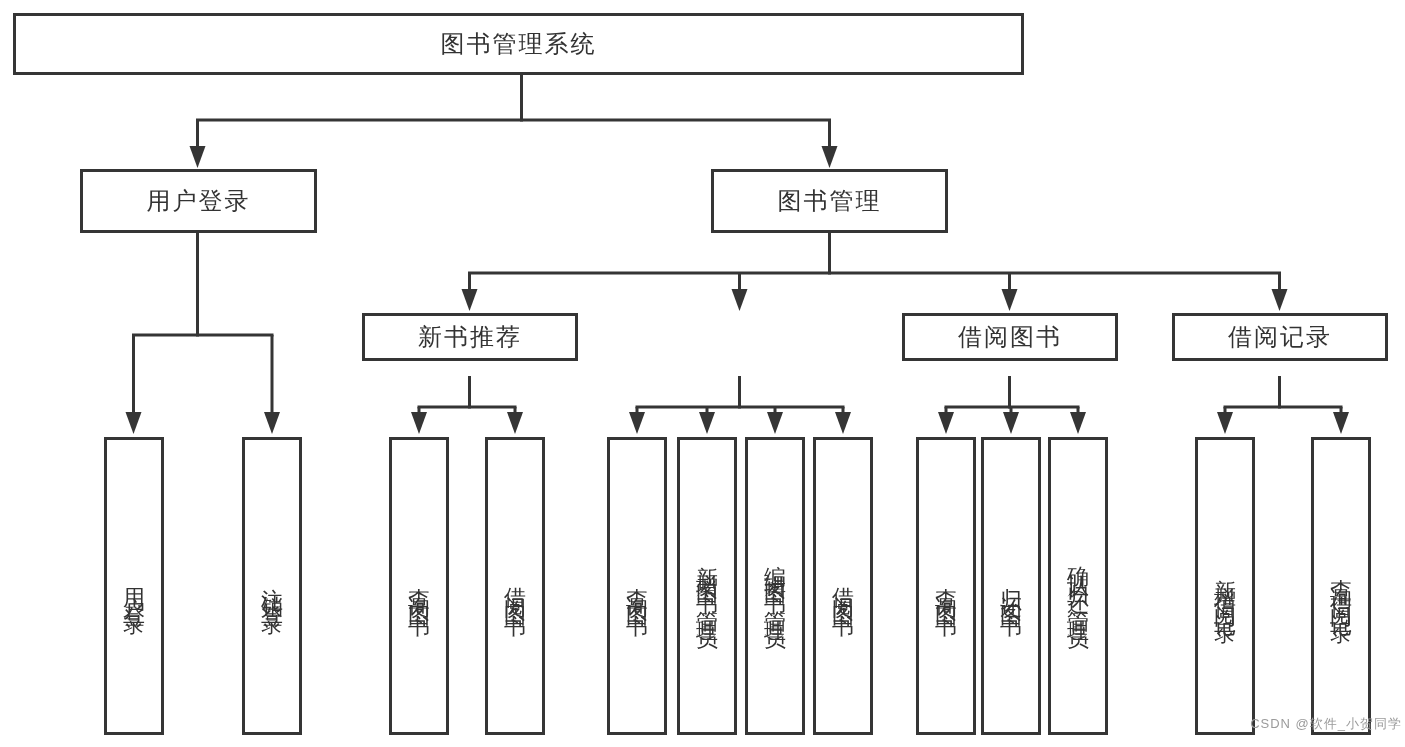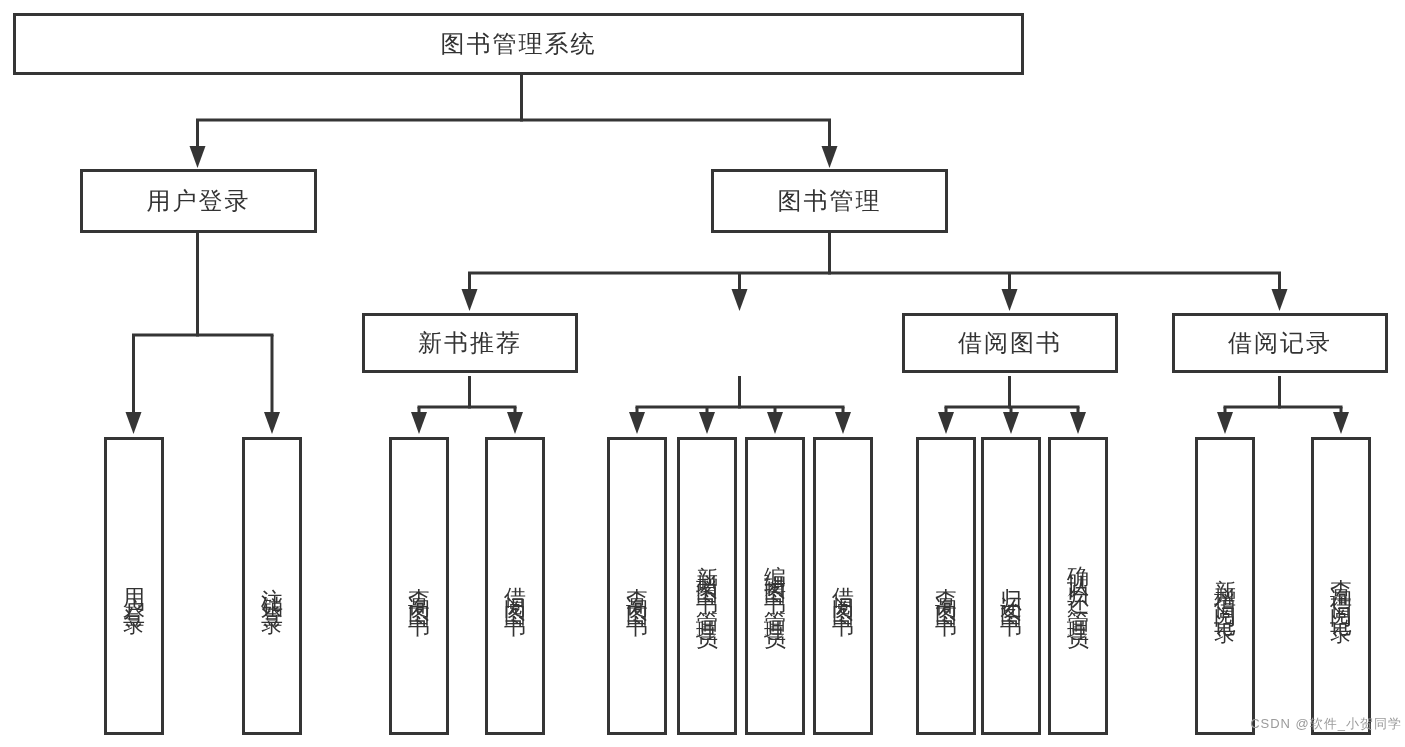--- a/index.html
+++ b/index.html
@@ -31,21 +31,21 @@
   }
   .root-node{
     left:13px;top:13px;width:1011px;height:62px;
     font-size:24px;letter-spacing:2px;
   }
   .l2-node{
     top:169px;width:237px;height:64px;
     font-size:24px;letter-spacing:2px;
   }
   .l3-node{
-    top:313px;width:216px;height:60px;
+    top:313px;width:216px;height:48px;
     font-size:24px;letter-spacing:2px;
   }
   .leaf-node{
     top:437px;width:60px;height:298px;
     font-size:22px;
     writing-mode:vertical-rl;
     text-orientation:mixed;
     letter-spacing:9px;
     line-height:1;
     padding-top:4px;

